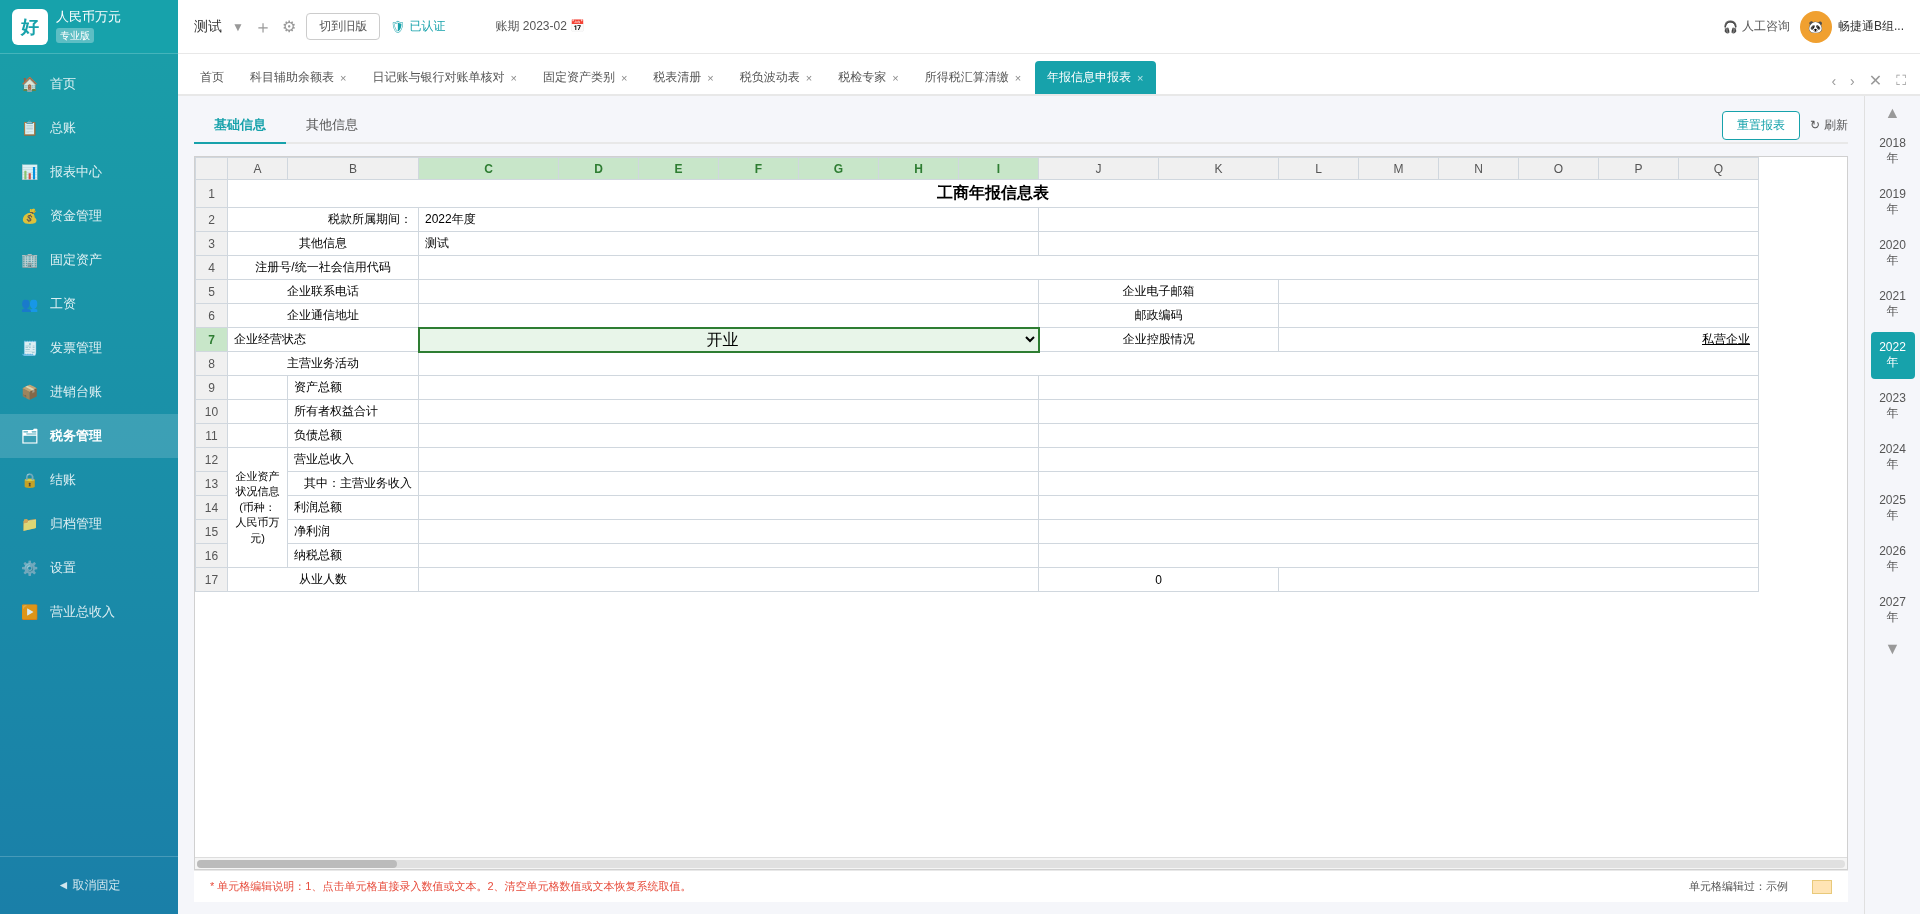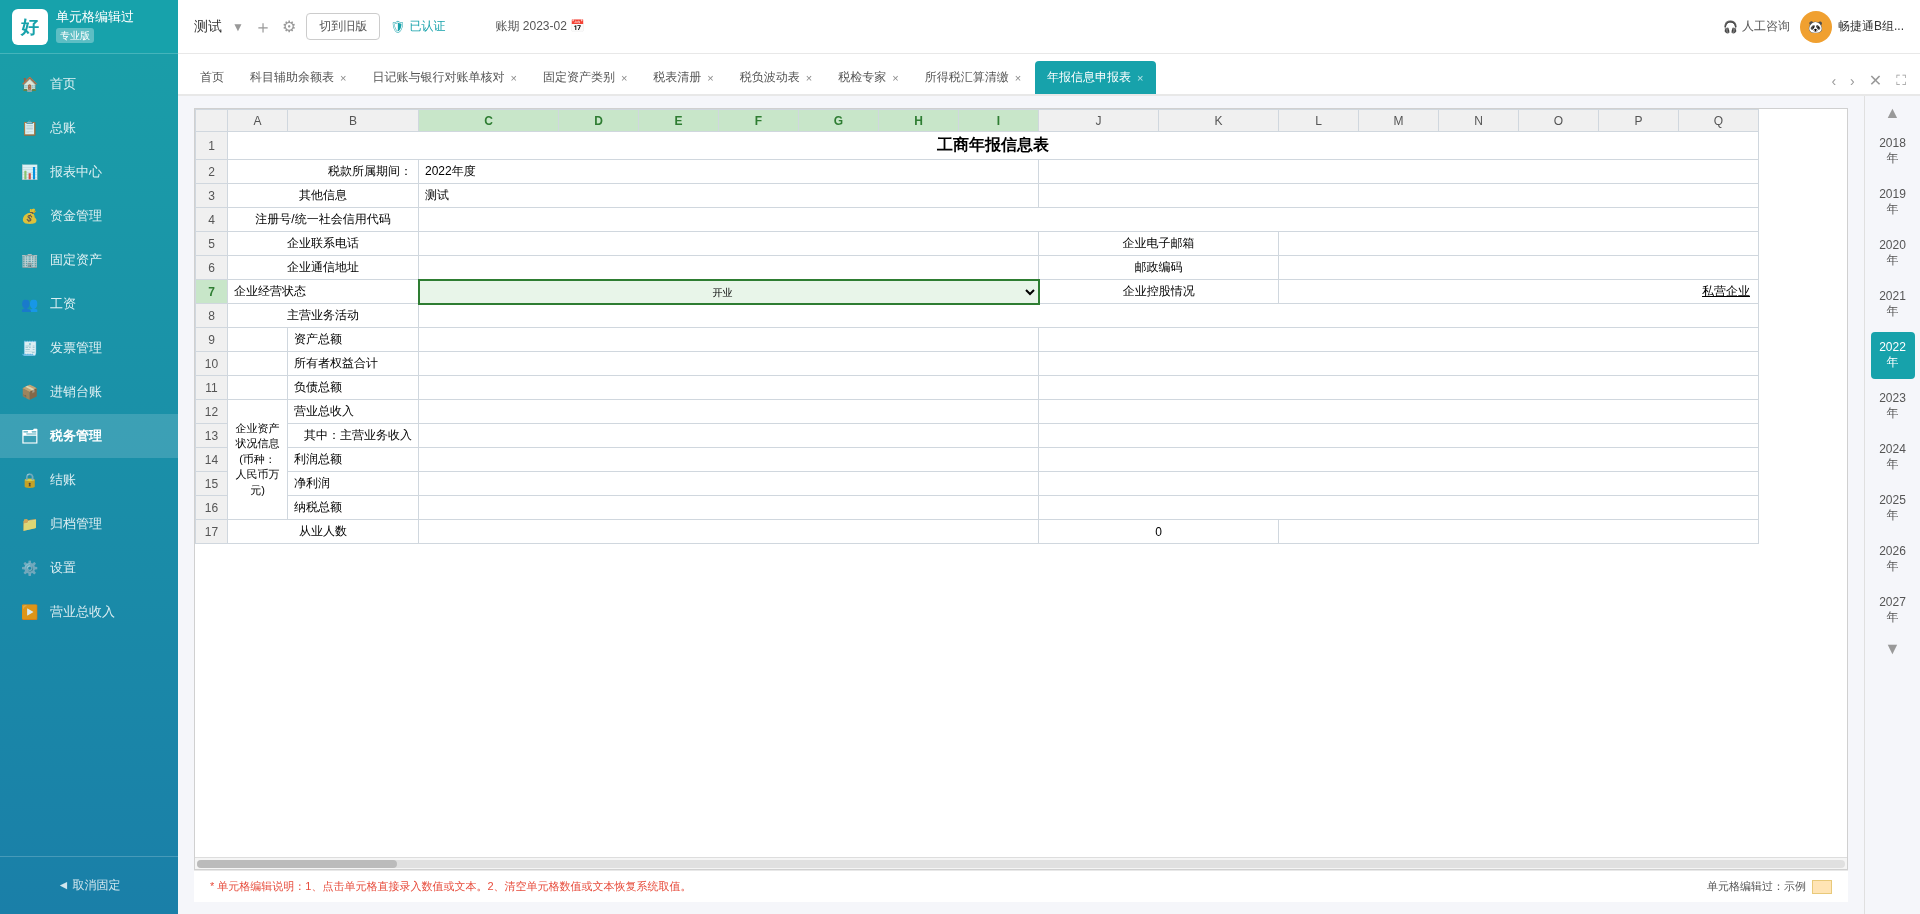--- a/index.html
+++ b/index.html
@@ -271,21 +271,21 @@
     .col-M { width: 80px; }
     .col-N { width: 80px; }
     .col-O { width: 80px; }
     .col-P { width: 80px; }
     .col-Q { width: 80px; }
 
     .select-cell {
       width: 100%;
       border: none;
       background: transparent;
-      font-size: 10px;
+      font-size: 16px;
       font-family: 'Microsoft YaHei', Arial, sans-serif;
       outline: none;
       cursor: pointer;
       text-align: center;
     }
 
     
     .sheet-hscroll {
       height: 12px;
       background: #f5f5f5;
@@ -306,21 +306,21 @@
       height: 32px;
       background: #fff;
       border-top: 1px solid #e8e8e8;
       display: flex;
       align-items: center;
       padding: 0 16px;
       font-size: 11px;
       color: #e74c3c;
       flex-shrink: 0;
     }
-    .footer-right { margin-left: auto; color: #555; display: flex; align-items: center; gap: 6px; text-align: center; }
+    .footer-right { margin-left: auto; color: #555; display: flex; align-items: center; gap: 24px; text-align: center; }
     .footer-example { width: 20px; height: 14px; background: #ffe4b5; border: 1px solid #e8c97a; display: inline-block; vertical-align: middle; }
 
     
     .year-panel {
       width: 56px;
       background: #f5f6fa;
       border-left: 1px solid #e0e0e0;
       display: flex;
       flex-direction: column;
       align-items: center;
@@ -344,21 +344,21 @@
       color: #999; font-size: 16px; cursor: pointer; padding: 4px;
     }
   </style>
 </head>
 <body>
 
 <div class="sidebar">
   <div class="sidebar-logo">
     <div class="logo-icon">好</div>
     <div class="logo-text">
-      <div>单元格编辑过</div>
+      <div>人民币万元</div>
       <div class="logo-sub">专业版</div>
     </div>
   </div>
   <div class="sidebar-nav">
 
   <div class="nav-item">
     <span class="nav-icon">🏠</span>
     <span class="nav-label">首页</span>
   </div>
       <div class="nav-item">
@@ -485,20 +485,31 @@
       <span class="tabbar-nav-btn">›</span>
       <span class="tabbar-close-btn">✕</span>
       <span class="tabbar-expand-btn">⛶</span>
     </div>
   </div>
 
   <div class="page-area">
 
     <div class="form-content">
 
+      <div class="subtab-bar">
+        <div class="subtab-item active">基础信息</div>
+        <div class="subtab-item">其他信息</div>
+        <div class="subtab-actions">
+          <button class="btn-reset">重置报表</button>
+          <button class="btn-refresh">
+            <span>↻</span>
+            <span>刷新</span>
+          </button>
+        </div>
+      </div>
 
       <div class="spreadsheet-wrapper">
         <div class="spreadsheet-scroll">
           <table class="sheet">
             <colgroup>
               <col style="width:32px">
               <col class="col-A">
               <col class="col-B">
               <col class="col-C" style="width:140px">
               <col class="col-D">

